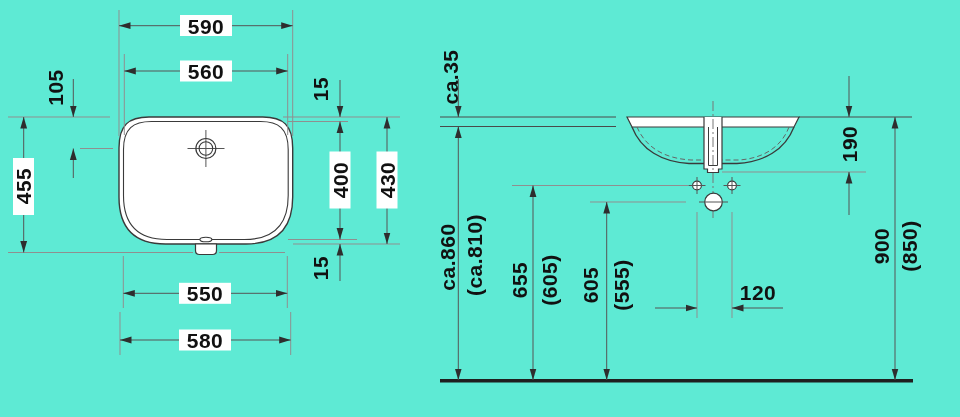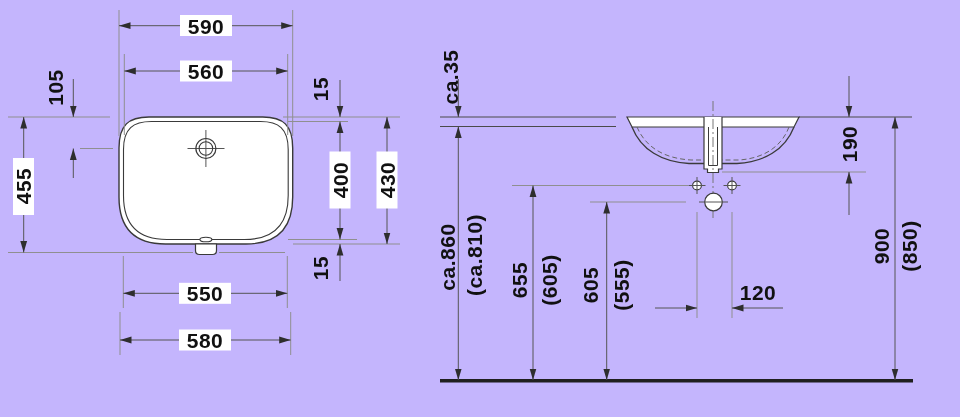--- a/index.html
+++ b/index.html
@@ -1,16 +1,16 @@
 <!DOCTYPE html>
 <html><head>
 <meta charset="utf-8">
 <style>
   html,body{margin:0;padding:0;background:#ffffff;}
-  .canvas{position:relative;width:960px;height:417px;background:#c4b5fd;overflow:hidden;
+  .canvas{position:relative;width:960px;height:417px;background:#5eead4;overflow:hidden;
           font-family:"Liberation Sans", sans-serif;}
   svg text{font-family:"Liberation Sans", sans-serif;font-weight:700;font-size:21px;fill:#111111;letter-spacing:0.5px;}
 </style>
 </head>
 <body>
 
 <div class="canvas">
 <svg width="960" height="417" viewBox="0 0 960 417">
   <defs>
     <marker id="ah" markerUnits="userSpaceOnUse" markerWidth="12" markerHeight="8" viewBox="0 0 12 8" refX="11.5" refY="4" orient="auto-start-reverse">

